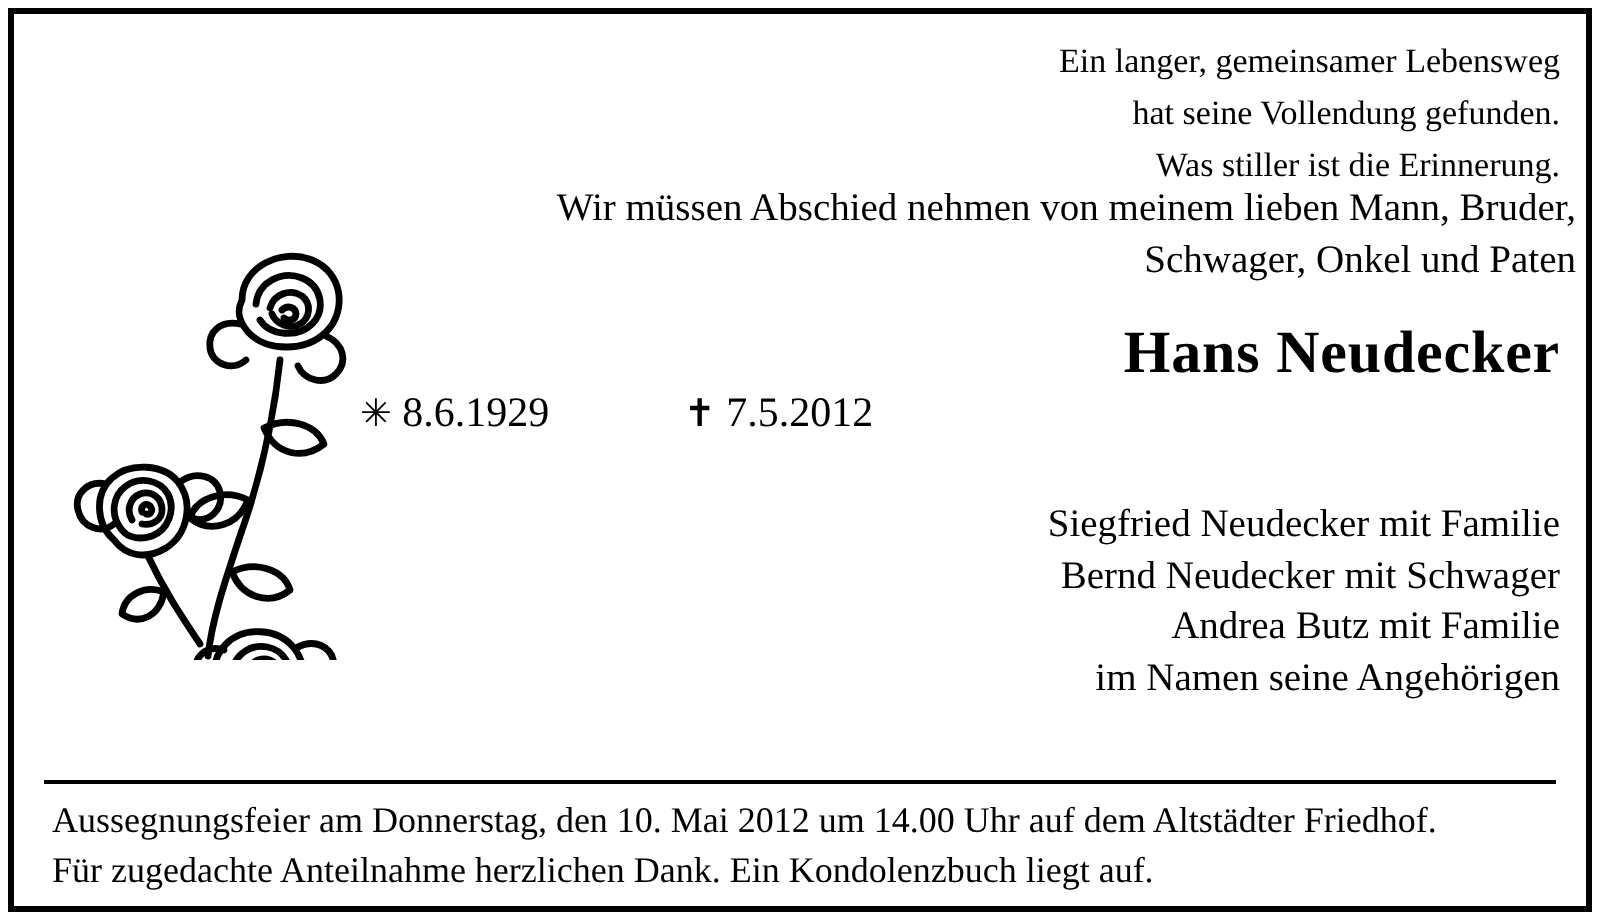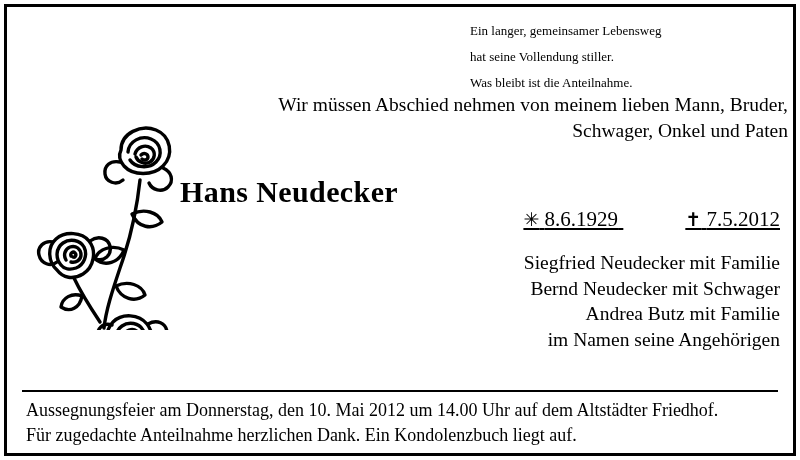--- a/index.html
+++ b/index.html
@@ -35,56 +35,55 @@
     width: 800px;
     height: 460px;
   }
 
   
   .epitaph {
     position: absolute;
     left: 470px;
     top: 18px;
     width: 310px;
-    font-size: 13px;
+    font-size: 17px;
     line-height: 26px;
-    text-align: left;
+    text-align: right;
   }
   .epitaph div { white-space: nowrap; }
 
   .announce {
     position: absolute;
     left: 216px;
     top: 92px;
     width: 572px;
     font-size: 19.5px;
     line-height: 26px;
     text-align: right;
   }
   .announce div { white-space: nowrap; }
 
   .name {
     position: absolute;
     left: 180px;
-    top: 175px;
+    top: 160px;
     width: 600px;
-    text-align: left;
+    text-align: right;
     font-size: 30px;
     font-weight: bold;
     letter-spacing: 0.4px;
   }
 
   .dates {
     position: absolute;
     left: 180px;
-    top: 207px;
+    top: 194px;
     width: 600px;
-    text-align: right;
+    text-align: left;
     font-size: 21px;
-    text-decoration: underline;
   }
   .dates .birth { margin-right: 62px; }
   .dates .sym { font-size: 19px; }
 
   .mourners {
     position: absolute;
     left: 260px;
     top: 250px;
     width: 520px;
     font-size: 19.5px;
@@ -164,22 +163,22 @@
           <path d="M104 140 C92 134, 78 139, 75 149 C85 157, 99 153, 104 140 Z"></path>
           <path d="M96 176 C108 170, 122 175, 125 185 C115 193, 101 189, 96 176 Z"></path>
           <path d="M62 186 C52 182, 42 188, 41 197 C50 203, 60 198, 62 186 Z"></path>
           <path d="M86 226 C76 220, 64 224, 62 234 C72 241, 83 237, 86 226 Z"></path>
         </g>
       </svg>
     </div>
 
     <div class="epitaph">
       <div>Ein langer, gemeinsamer Lebensweg</div>
-      <div>hat seine Vollendung stiller.</div>
-      <div>Was bleibt ist die Anteilnahme.</div>
+      <div>hat seine Vollendung gefunden.</div>
+      <div>Was stiller ist die Erinnerung.</div>
     </div>
 
     <div class="announce">
       <div>Wir müssen Abschied nehmen von meinem lieben Mann, Bruder,</div>
       <div>Schwager, Onkel und Paten</div>
     </div>
 
     <div class="name">Hans Neudecker</div>
 
     <div class="dates">

